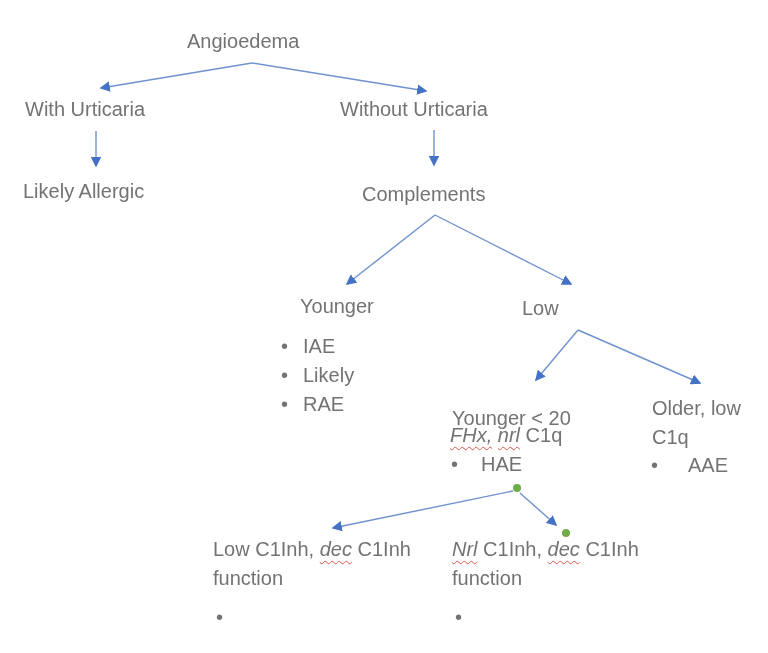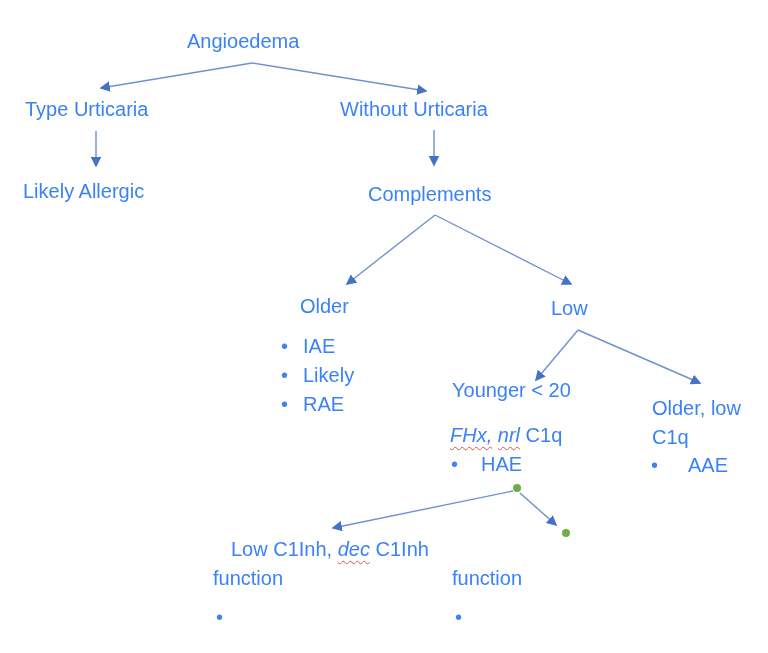--- a/index.html
+++ b/index.html
@@ -2,21 +2,21 @@
 <html><head>
 <meta charset="utf-8">
 <style>
   html, body { margin: 0; padding: 0; background: #ffffff; }
   .canvas {
     position: relative;
     width: 768px;
     height: 653px;
     background: #ffffff;
     font-family: "Liberation Sans", sans-serif;
-    color: #3b82f6;
+    color: #737373;
     overflow: hidden;
   }
   .t {
     position: absolute;
     font-size: 20px;
     line-height: 29px;
     white-space: nowrap;
   }
   .li {
     position: absolute;
@@ -61,69 +61,75 @@
     <line x1="578" y1="330" x2="536" y2="380" stroke-width="1.4" marker-end="url(#ah)" stroke="#6f92cf"></line>
     <line x1="578" y1="330" x2="700" y2="383" stroke-width="1.4" marker-end="url(#ah)" stroke="#6f92cf"></line>
     <line x1="513" y1="491" x2="333" y2="528" stroke-width="1.4" marker-end="url(#ah)" stroke="#6f92cf"></line>
     <line x1="520" y1="493" x2="556" y2="525" stroke-width="1.4" marker-end="url(#ah)" stroke="#6f92cf"></line>
     <circle cx="517" cy="488" r="4" fill="#70ad47"></circle>
     <circle cx="566" cy="533" r="4" fill="#70ad47"></circle>
   </svg>
 
   <div class="t" style="left:187px; top:27px;">Angioedema</div>
 
-  <div class="t" style="left:25px; top:95px;">Type Urticaria</div>
+  <div class="t" style="left:25px; top:95px;">With Urticaria</div>
   <div class="t" style="left:340px; top:95px;">Without Urticaria</div>
 
   <div class="t" style="left:23px; top:177px;">Likely Allergic</div>
-  <div class="t" style="left:362px; top:180px;margin-left:6px;">Complements</div>
+  <div class="t" style="left:362px; top:180px;">Complements</div>
 
-  <div class="t" style="left:300px; top:292px;">Older</div>
+  <div class="t" style="left:300px; top:292px;">Younger</div>
 
   <div class="li" style="left:281px; top:332px;">
     <span class="b" style="width:22px;">•</span>
     <span>IAE</span>
   </div>
   <div class="li" style="left:281px; top:361px;">
     <span class="b" style="width:22px;">•</span>
     <span>Likely</span>
   </div>
   <div class="li" style="left:281px; top:390px;">
     <span class="b" style="width:22px;">•</span>
     <span>RAE</span>
   </div>
 
-  <div class="t" style="left:551px; top:294px;">Low</div>
+  <div class="t" style="left:522px; top:294px;">Low</div>
 
-  <div class="t" style="left:452px; top:376px;">Younger &lt; 20</div>
+  <div class="t" style="left:452px; top:404px;">Younger &lt; 20</div>
   <div class="t" style="left:450px; top:421px;">
     <span class="sq">FHx,</span>
     <span class="sq">nrl</span>
     <span>C1q</span>
   </div>
   <div class="li" style="left:451px; top:450px;">
     <span class="b" style="width:30px;">•</span>
     <span>HAE</span>
   </div>
 
   <div class="t" style="left:652px; top:394px;">Older, low</div>
   <div class="t" style="left:652px; top:423px;">C1q</div>
   <div class="li" style="left:651px; top:451px;">
     <span class="b" style="width:37px;">•</span>
     <span>AAE</span>
   </div>
 
-  <div class="t" style="left:213px; top:535px;margin-left:18px;">
+  <div class="t" style="left:213px; top:535px;">
     <span>Low C1Inh,</span>
     <span class="sq">dec</span>
     <span>C1Inh</span>
   </div>
   <div class="t" style="left:213px; top:564px;">function</div>
   <div class="li" style="left:216px; top:603px;">
     <span class="b" style="width:22px;">•</span>
   </div>
 
+  <div class="t" style="left:452px; top:535px;">
+    <span class="sq">Nrl</span>
+    <span>C1Inh,</span>
+    <span class="sq">dec</span>
+    <span>C1Inh</span>
+  </div>
   <div class="t" style="left:452px; top:564px;">function</div>
   <div class="li" style="left:455px; top:603px;">
     <span class="b" style="width:29px;">•</span>
   </div>
 
 </div>
 
 </body></html>

